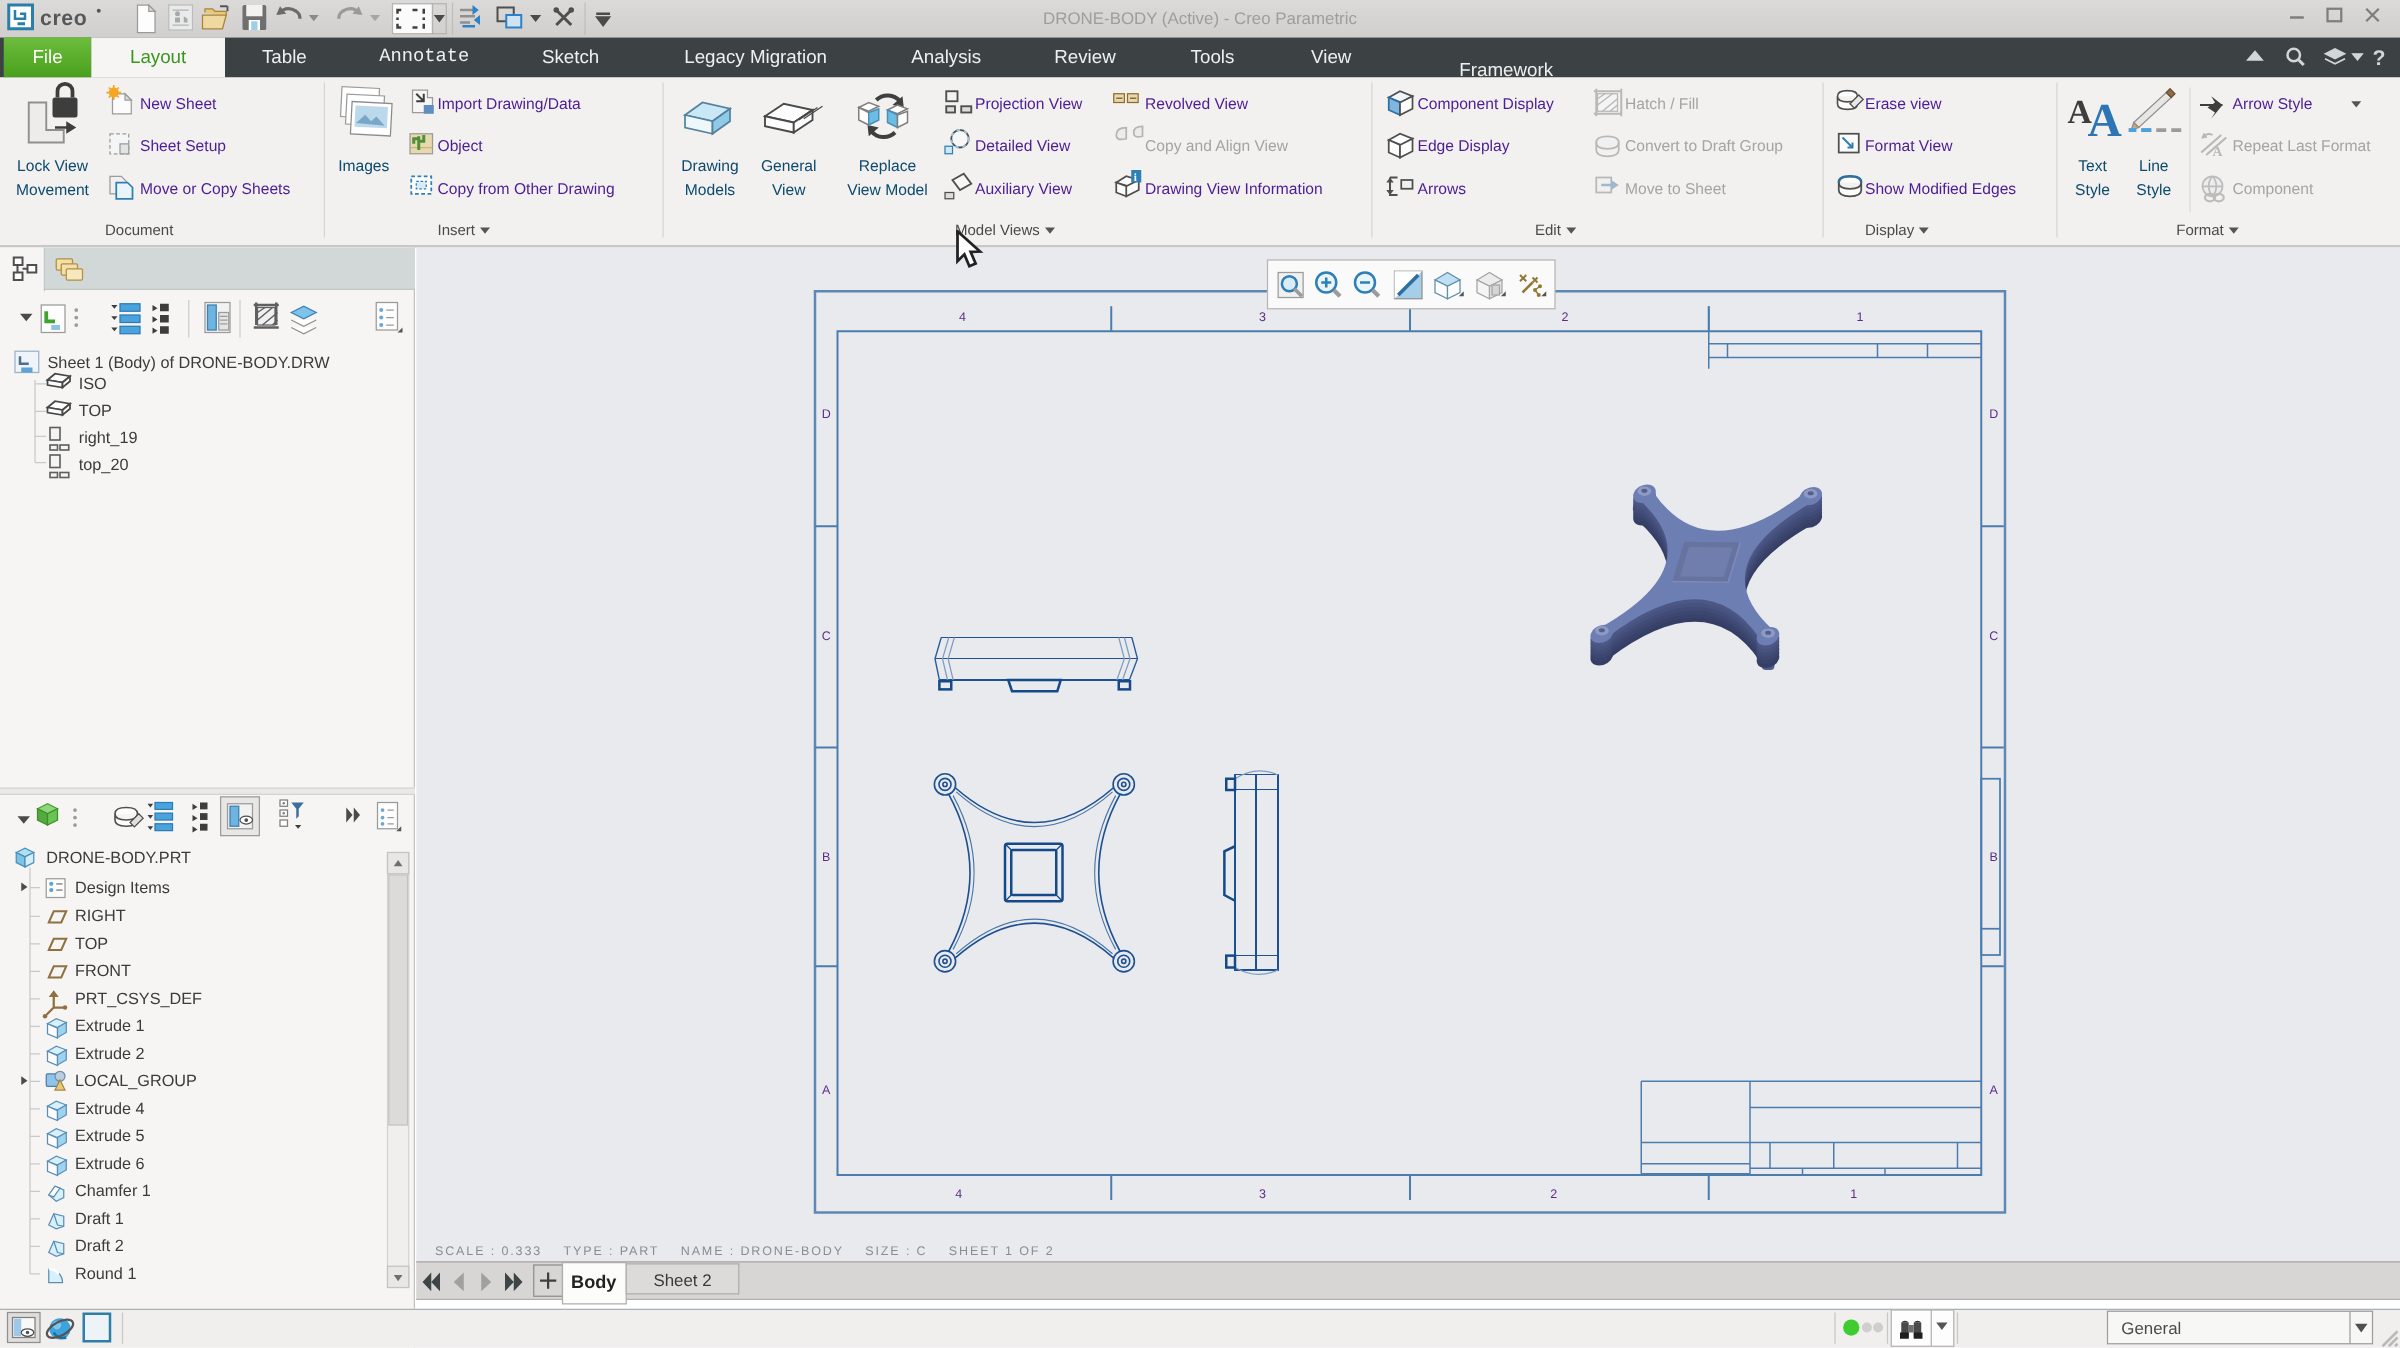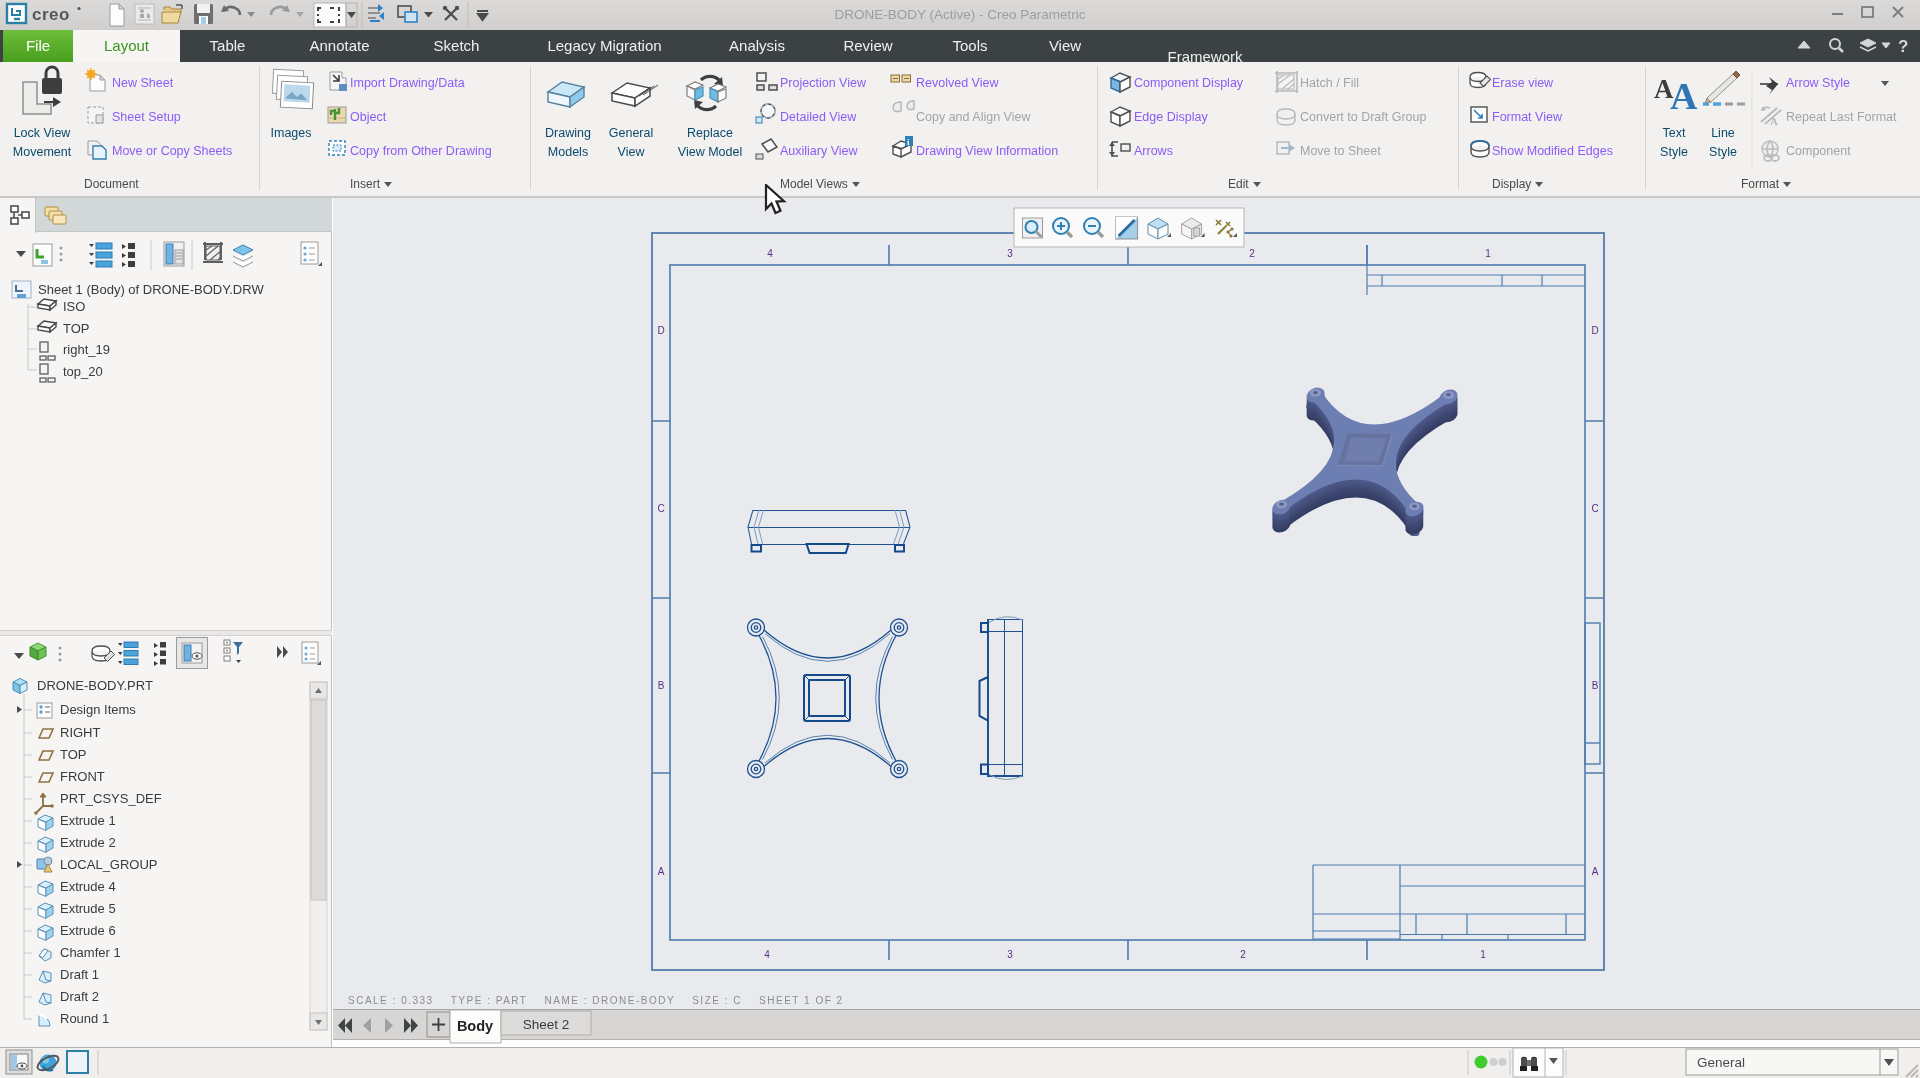--- a/index.html
+++ b/index.html
@@ -2,21 +2,21 @@
 <html><head>
 <meta charset="utf-8">
 <style>
 *{margin:0;padding:0;box-sizing:border-box}
 html,body{width:1920px;height:1078px;overflow:hidden}
 body{font-family:"Liberation Sans",sans-serif;position:relative;background:#fff;-webkit-font-smoothing:antialiased}
 .ab{position:absolute}
 .tab{position:absolute;top:30px;height:32px;line-height:32px;text-align:center;font-size:15px;color:#eef0f0}
 .glabel{position:absolute;top:177px;font-size:12px;color:#4a4a4a;text-align:left;white-space:nowrap}
 .dtri{display:inline-block;width:0;height:0;border-left:4px solid transparent;border-right:4px solid transparent;border-top:5px solid #555;vertical-align:middle;margin-left:4px}
-.sbt{position:absolute;font-size:12.5px;color:#8b5cf6;white-space:nowrap;line-height:15px}
+.sbt{position:absolute;font-size:12.5px;color:#4c1d95;white-space:nowrap;line-height:15px}
 .sbt.gray{color:#a4a4a6}
 .big-l{position:absolute;font-size:12.5px;color:#0c4a6e;text-align:center;line-height:19px;white-space:nowrap}
 .vsep{position:absolute;top:66px;width:1px;height:124px;background:#d8d6d3}
 .trow{position:absolute;font-size:13px;color:#3b3b3b;white-space:nowrap}
 </style>
 </head>
 <body>
 
 <div class="ab" id="titlebar" style="left:0;top:0;width:1920px;height:30px;background:linear-gradient(#dcdad8,#d1cfcd);"></div>
 <div class="ab" style="left:960px;top:7px;width:0;overflow:visible;">
@@ -97,39 +97,39 @@
     <path d="M70 17 l8 4 8 -4" fill="none" stroke-width="1.5"></path>
     <path d="M92 13 l8 0 -4 5 z"></path>
     <text x="108" y="22" font-size="17" font-weight="bold" font-family="Liberation Sans" stroke="none">?</text>
   </g>
 </svg>
 
 <div class="ab" id="tabbar" style="left:0;top:30px;width:1920px;height:32px;background:#3c4144;"></div>
 <div class="tab" style="left:3px;width:70px;background:linear-gradient(#6cbd3b,#49a01e);color:#fff;">File</div>
 <div class="tab" style="left:73px;width:107px;background:#f6f5f4;color:#3c951e;">Layout</div>
 <div class="tab" style="left:180px;width:95px;">Table</div>
-<div class="tab" style="left:275px;width:129px;">Annotate</div>
+<div class="tab" style="left:275px;width:129px;font-family:Liberation Mono, monospace;">Annotate</div>
 <div class="tab" style="left:404px;width:105px;">Sketch</div>
 <div class="tab" style="left:509px;width:191px;">Legacy Migration</div>
 <div class="tab" style="left:700px;width:114px;">Analysis</div>
 <div class="tab" style="left:814px;width:108px;">Review</div>
 <div class="tab" style="left:922px;width:96px;">Tools</div>
 <div class="tab" style="left:1018px;width:94px;">View</div>
 <div class="tab" style="left:1136px;width:138px;margin-top:11px;">Framework</div>
 <div id="tabbar-right"></div>
 
 <div class="ab" id="ribbon" style="left:0;top:62px;width:1920px;height:136px;background:#f2f1ef;border-bottom:2px solid #c9c8c6;"></div>
 <div class="vsep" style="left:259px"></div>
 <div class="vsep" style="left:530px"></div>
 <div class="vsep" style="left:1097px"></div>
 <div class="vsep" style="left:1458px"></div>
 <div class="vsep" style="left:1645px"></div>
 <div class="glabel" style="left:84px;width:90px;">Document</div>
 <div class="glabel" style="left:350px;width:90px;">Insert<span class="dtri"></span></div>
-<div class="glabel" style="left:780px;width:100px;">Model Views<span class="dtri"></span></div>
+<div class="glabel" style="left:764px;width:100px;">Model Views<span class="dtri"></span></div>
 <div class="glabel" style="left:1228px;width:90px;">Edit<span class="dtri"></span></div>
 <div class="glabel" style="left:1492px;width:90px;">Display<span class="dtri"></span></div>
 <div class="glabel" style="left:1741px;width:90px;">Format<span class="dtri"></span></div>
 <svg class="ab" style="left:0;top:62px" width="1920" height="136" viewBox="0 0 1920 136">
 
   <g>
     <path d="M23 20 h14 v22 h14 v10 h-28 z" fill="#edecea" stroke="#8f8f8f" stroke-width="1.5"></path>
     <path d="M46 16 v-5 a6 6 0 0 1 12 0 v5" fill="none" stroke="#3d3d3d" stroke-width="3"></path>
     <rect x="42" y="16" width="20" height="16" rx="2" fill="#3d3d3d"></rect>
     <path d="M44 40 h10" stroke="#3d3d3d" stroke-width="2"></path>

